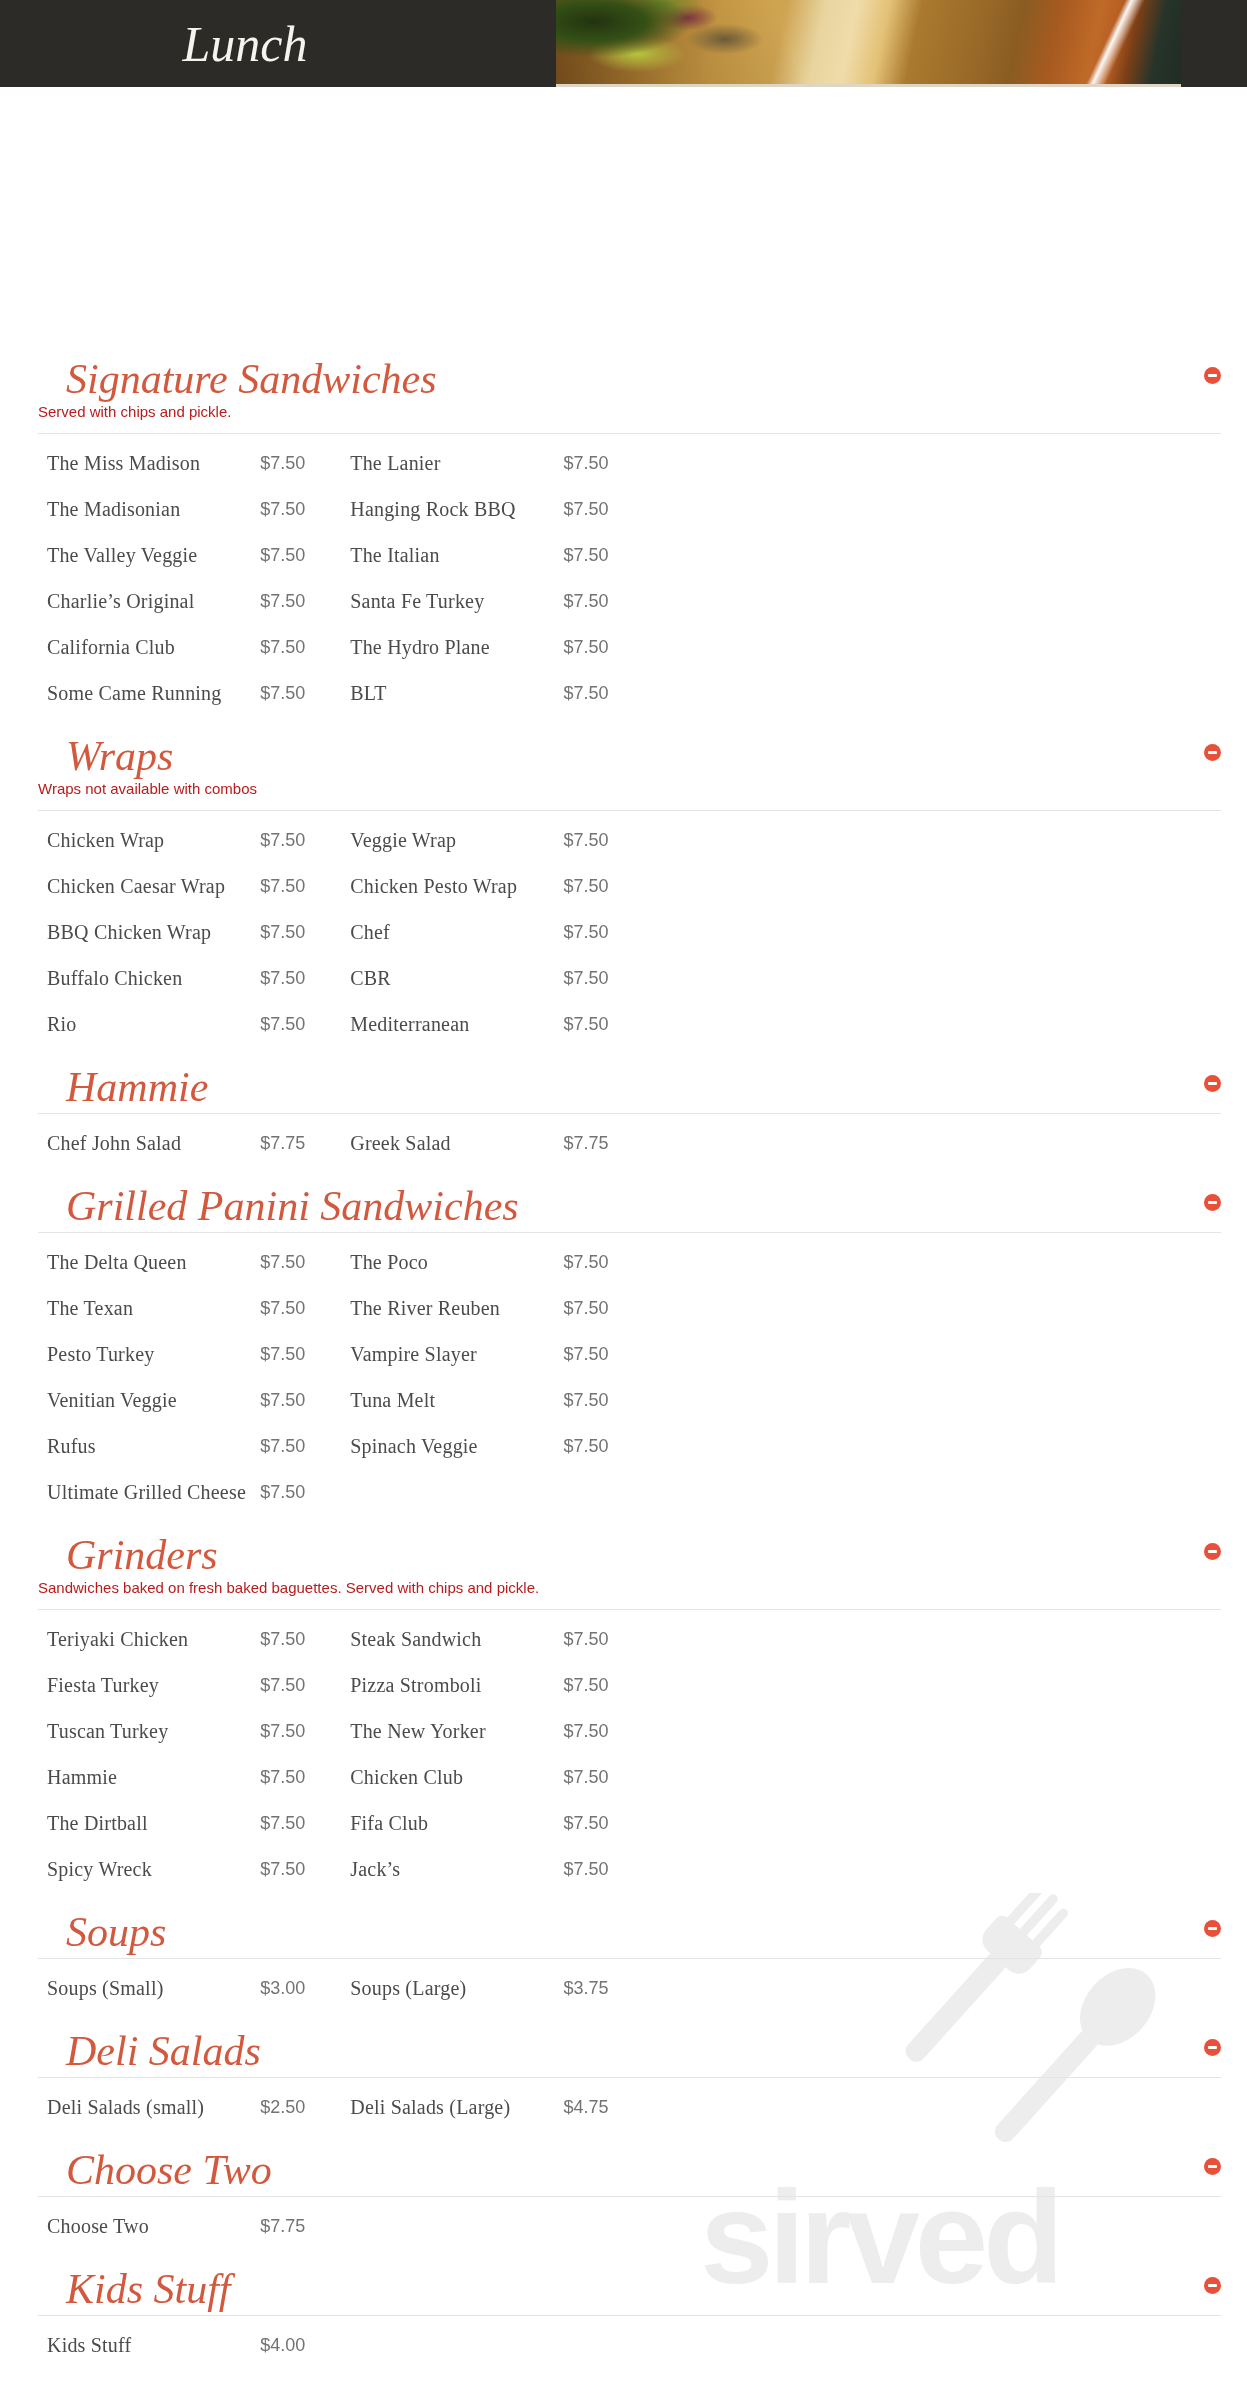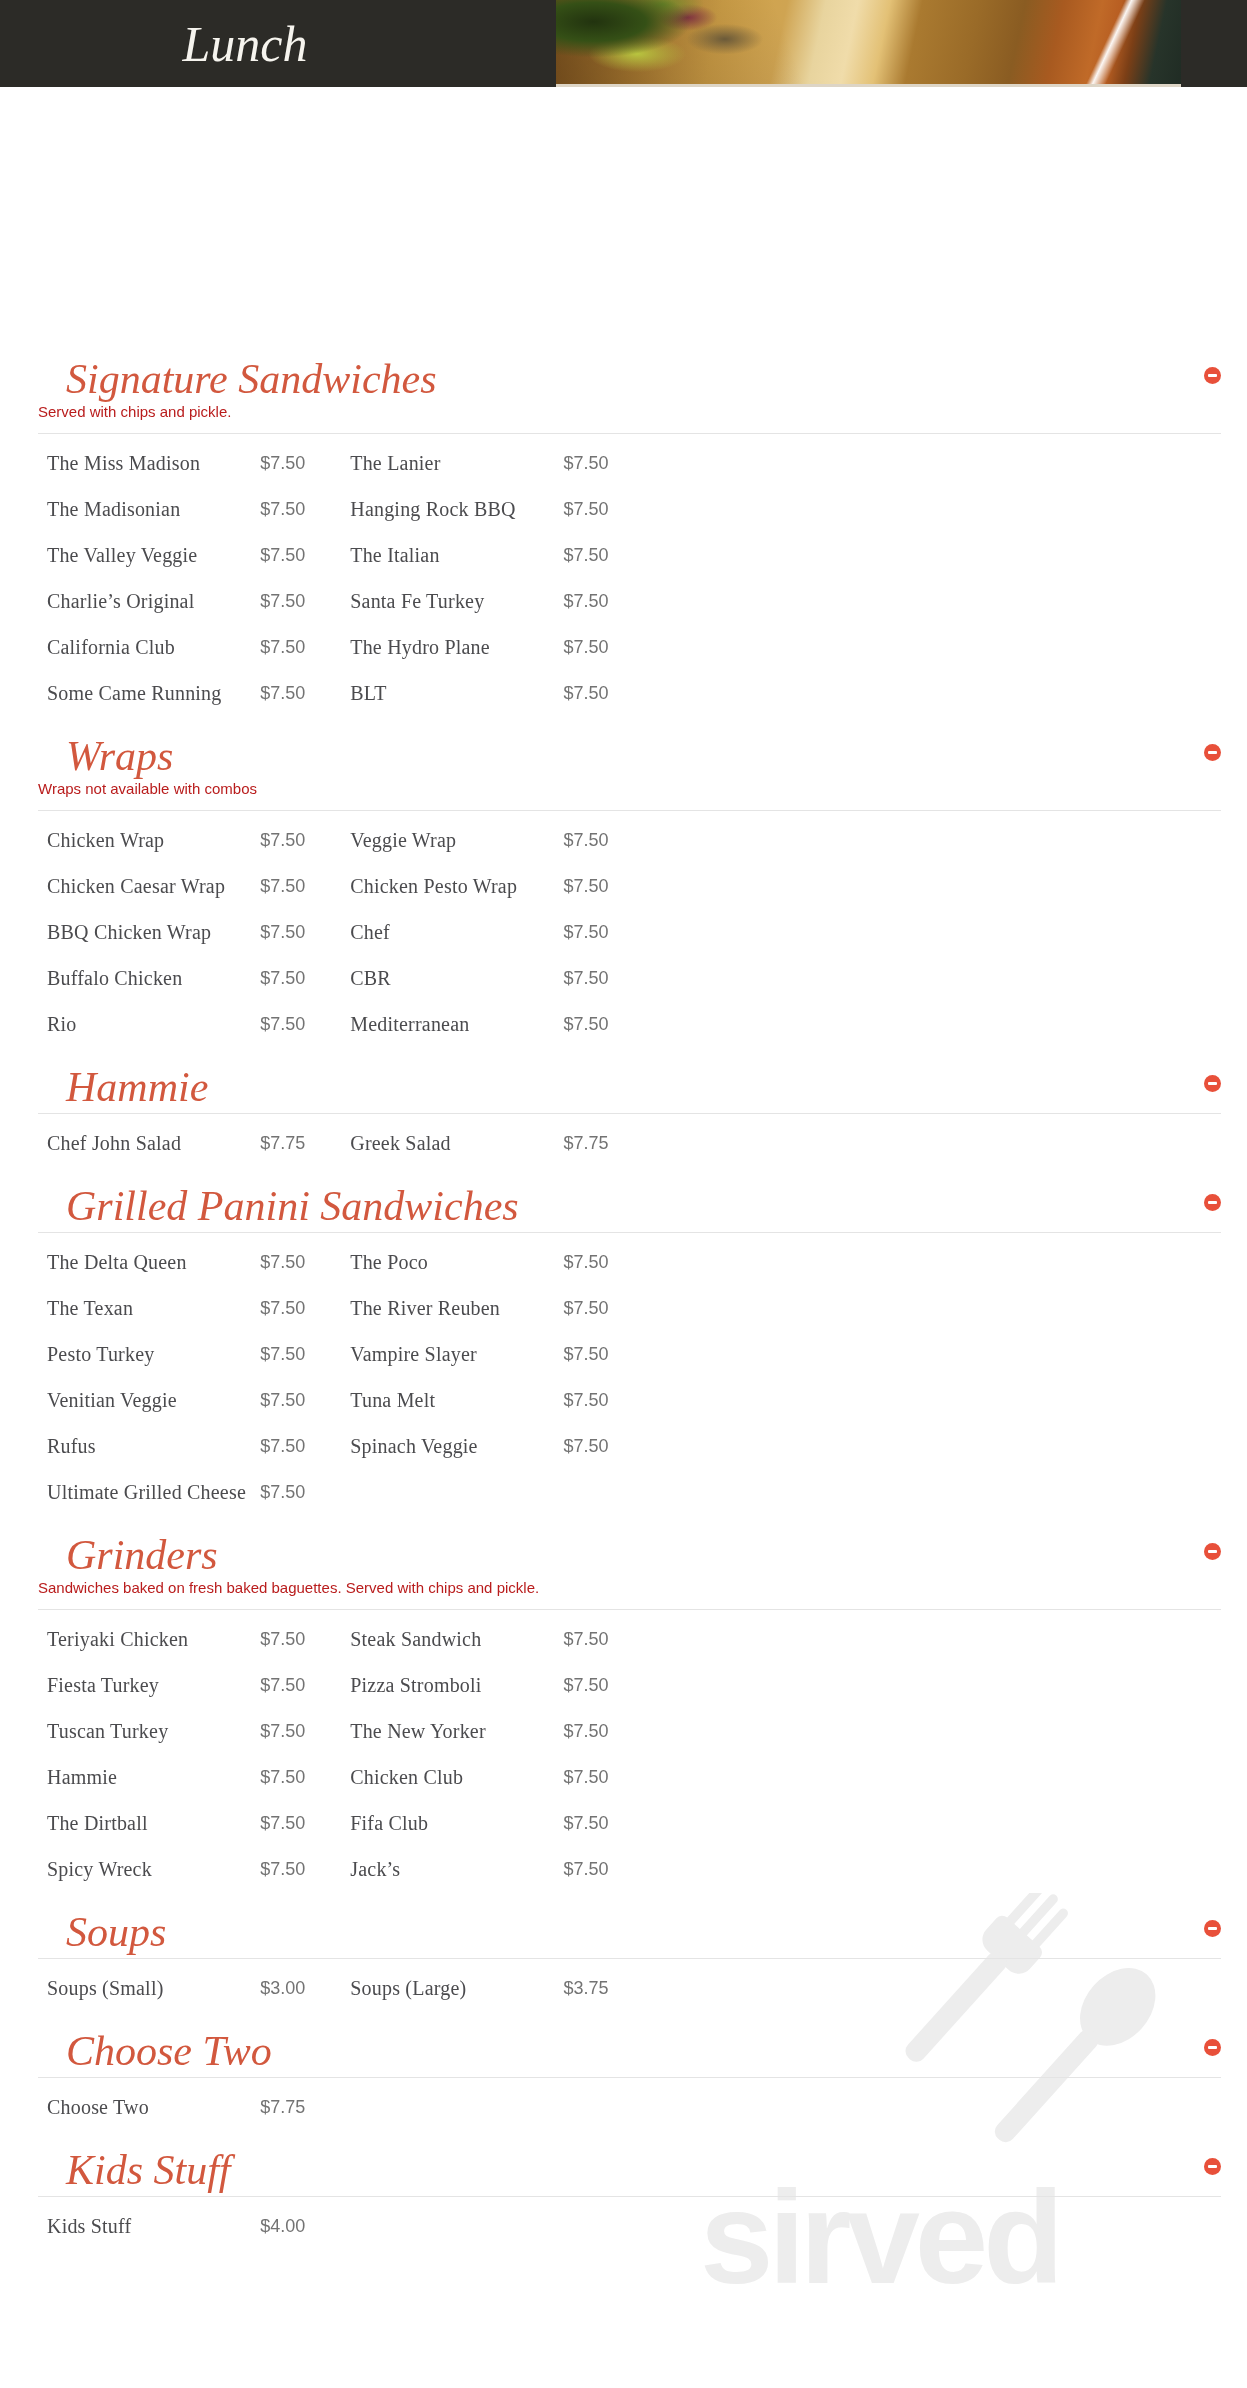--- a/index.html
+++ b/index.html
@@ -321,20 +321,39 @@
           <span class="item-price">$3.00</span>
         </div>
         <div class="item">
           <span class="item-name">Soups (Large)</span>
           <span class="item-price">$3.75</span>
         </div>
       </div>
     </section>
     <section class="section">
       <div class="heading-row">
+        <h2 class="section-title">Deli Salads</h2>
+        <span class="collapse-btn">
+          <span class="minus-bar"></span>
+        </span>
+      </div>
+      <div class="rule"></div>
+      <div class="items" style="grid-template-rows: repeat(1, 46px);">
+        <div class="item">
+          <span class="item-name">Deli Salads (small)</span>
+          <span class="item-price">$2.50</span>
+        </div>
+        <div class="item">
+          <span class="item-name">Deli Salads (Large)</span>
+          <span class="item-price">$4.75</span>
+        </div>
+      </div>
+    </section>
+    <section class="section">
+      <div class="heading-row">
         <h2 class="section-title">Choose Two</h2>
         <span class="collapse-btn">
           <span class="minus-bar"></span>
         </span>
       </div>
       <div class="rule"></div>
       <div class="items" style="grid-template-rows: repeat(1, 46px);">
         <div class="item">
           <span class="item-name">Choose Two</span>
           <span class="item-price">$7.75</span>

